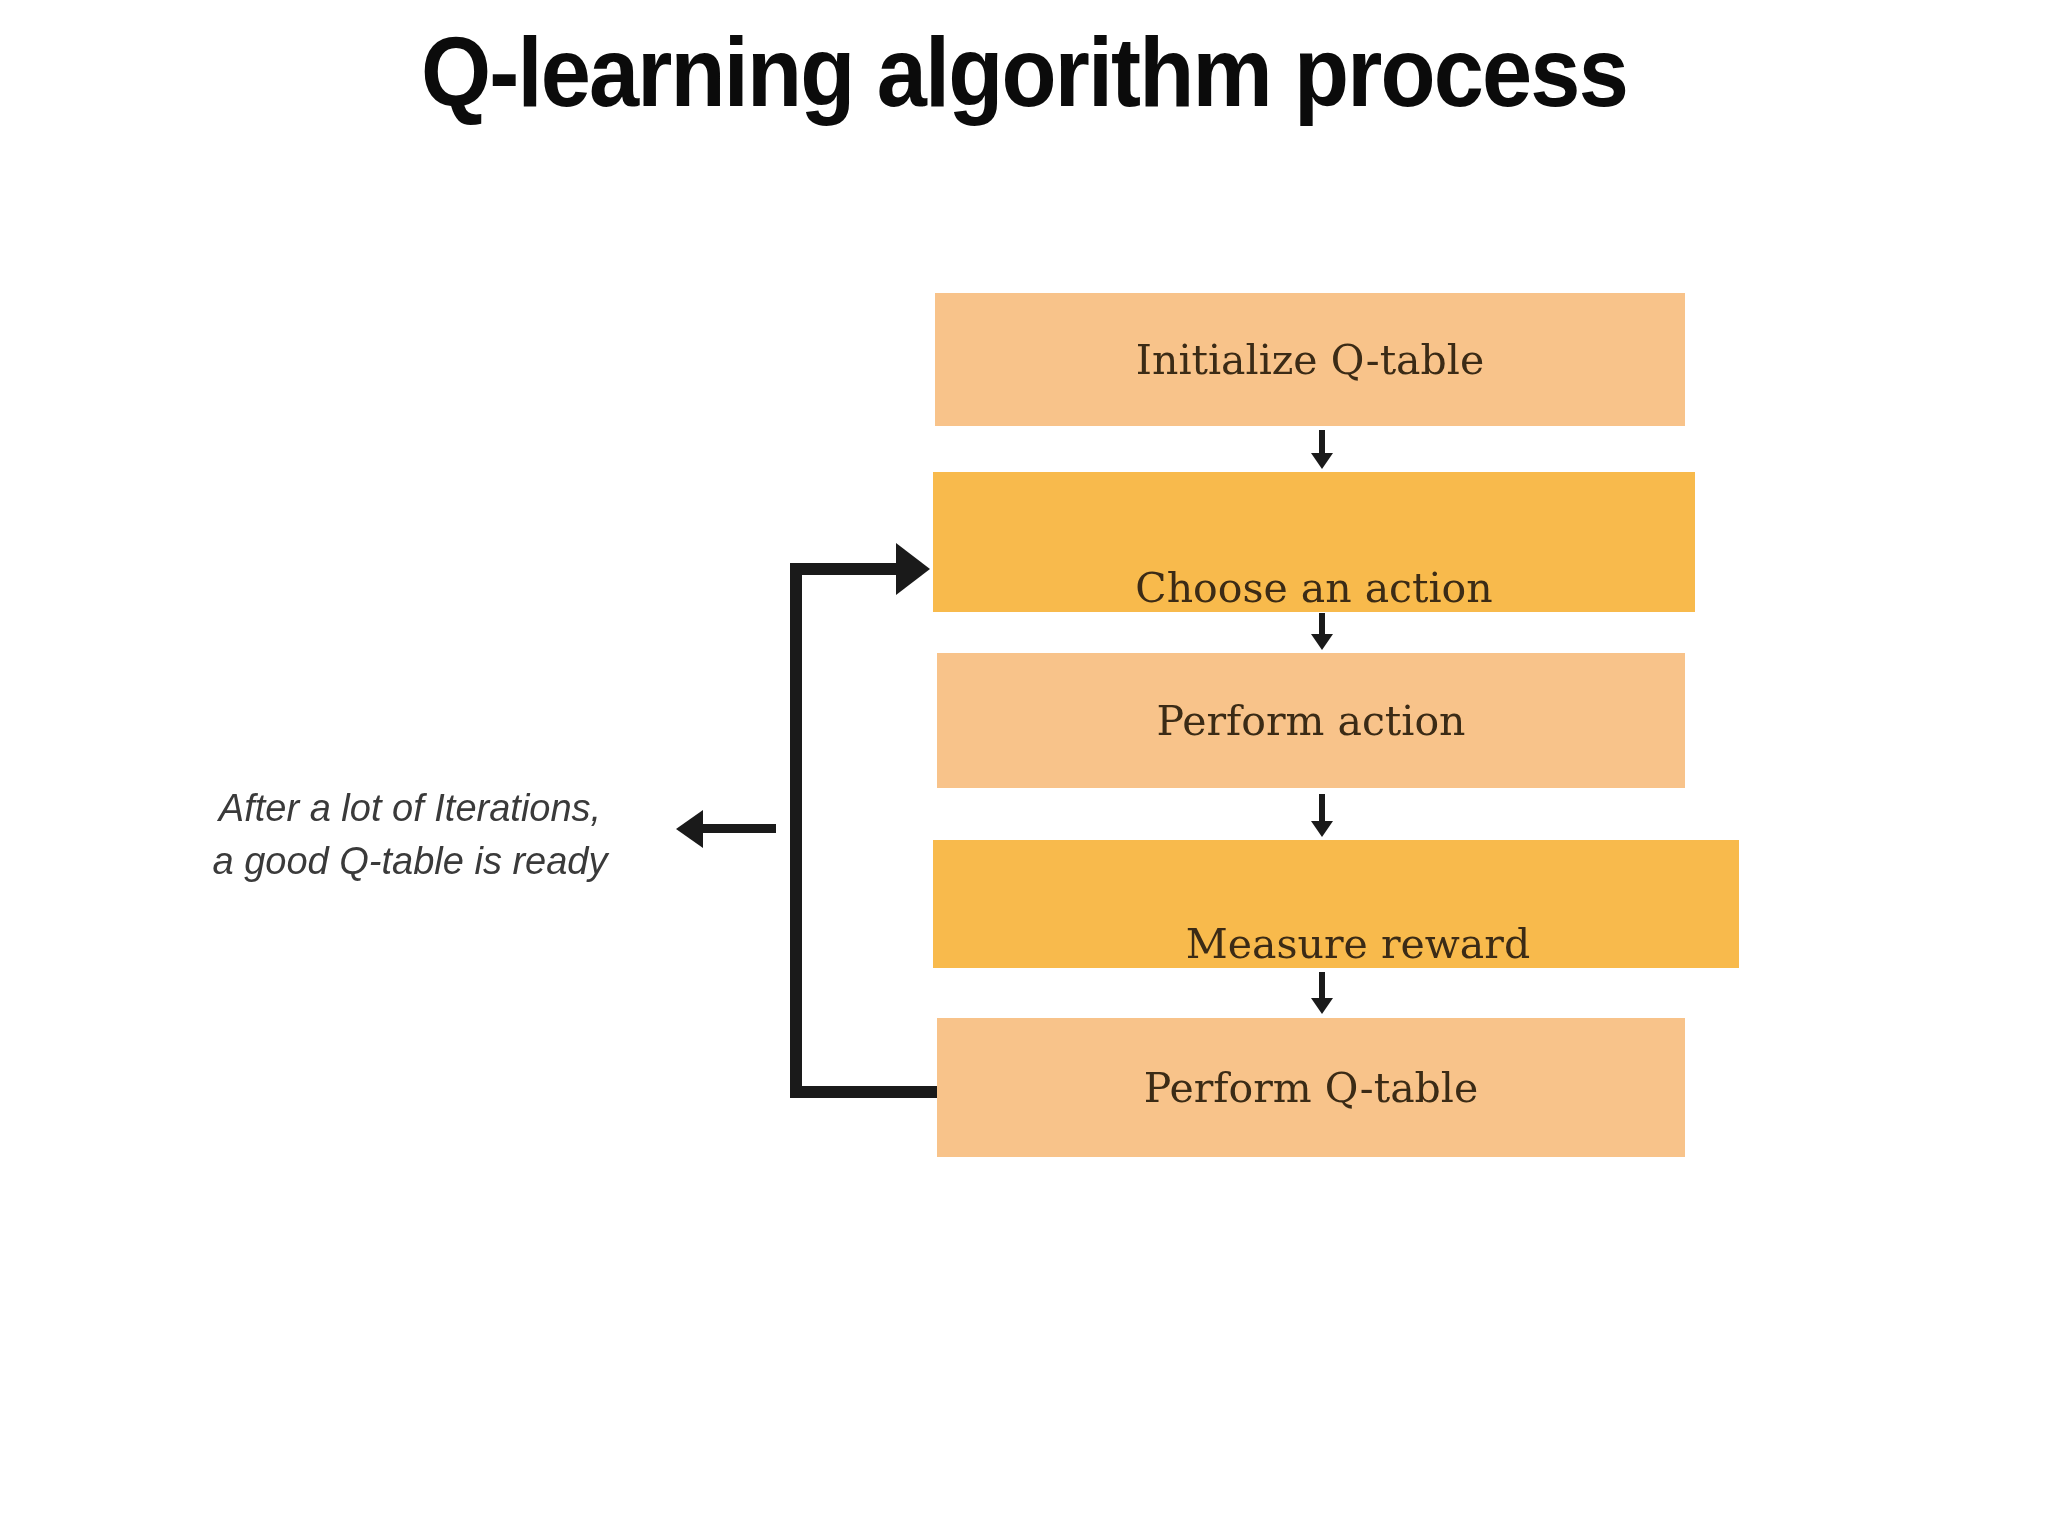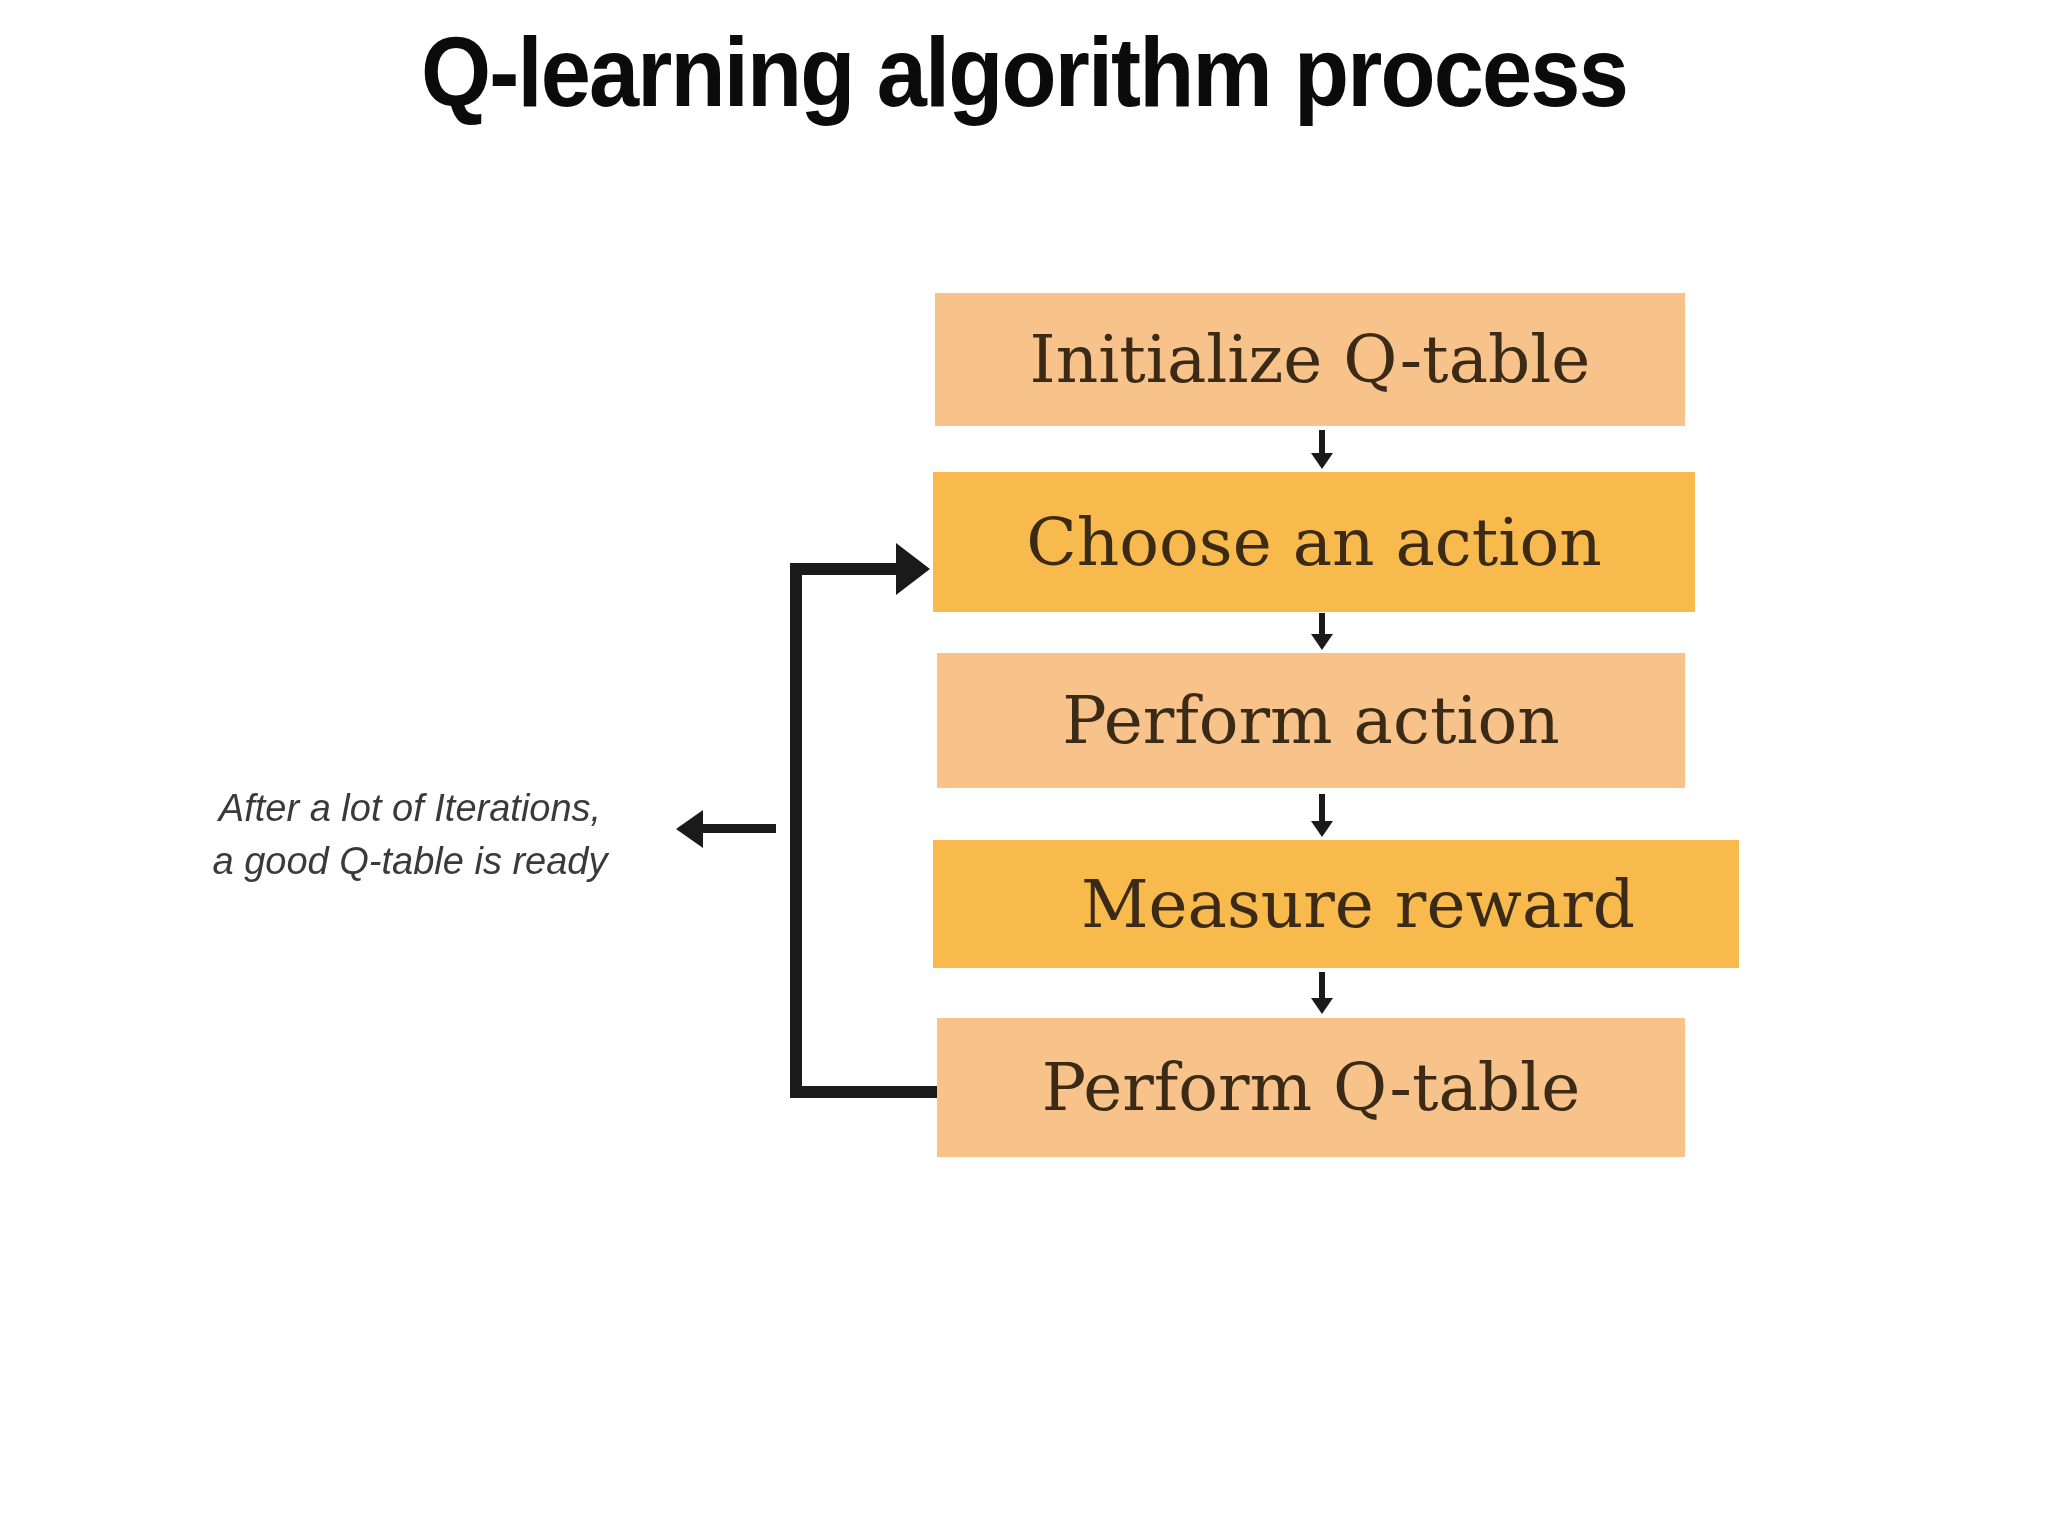--- a/index.html
+++ b/index.html
@@ -15,26 +15,26 @@
     text-align:center;
     font-size:98px;font-weight:bold;letter-spacing:-2px;
     color:#0b0b0b;
     transform:scaleX(0.92);transform-origin:50% 0;
     white-space:nowrap;
   }
   .box{
     position:absolute;
     display:flex;align-items:center;justify-content:center;
     font-family:"DejaVu Serif","Liberation Serif",serif;
-    font-size:66px;
+    font-size:41px;
     color:var(--box-text,#3B2B16);
     text-align:center;
   }
   .box.light{background:var(--box-light,#F8C38A);}
-  .box.dark{background:var(--box-dark,#F8BA4C);}
+  .box.dark{background:var(--box-dark,#F8BA4C);align-items:flex-end;}
   .b1{left:935px;top:293px;width:750px;height:133px;}
   .b2{left:933px;top:472px;width:762px;height:140px;}
   .b3{left:937px;top:653px;width:748px;height:135px;}
   .b4{left:933px;top:840px;width:762px;height:128px;padding-left:44px;}
   .b5{left:937px;top:1018px;width:748px;height:139px;}
 
   
   .down-arrow{position:absolute;width:36px;}
   .down-arrow .stem{
     position:absolute;left:50%;transform:translateX(-50%);

